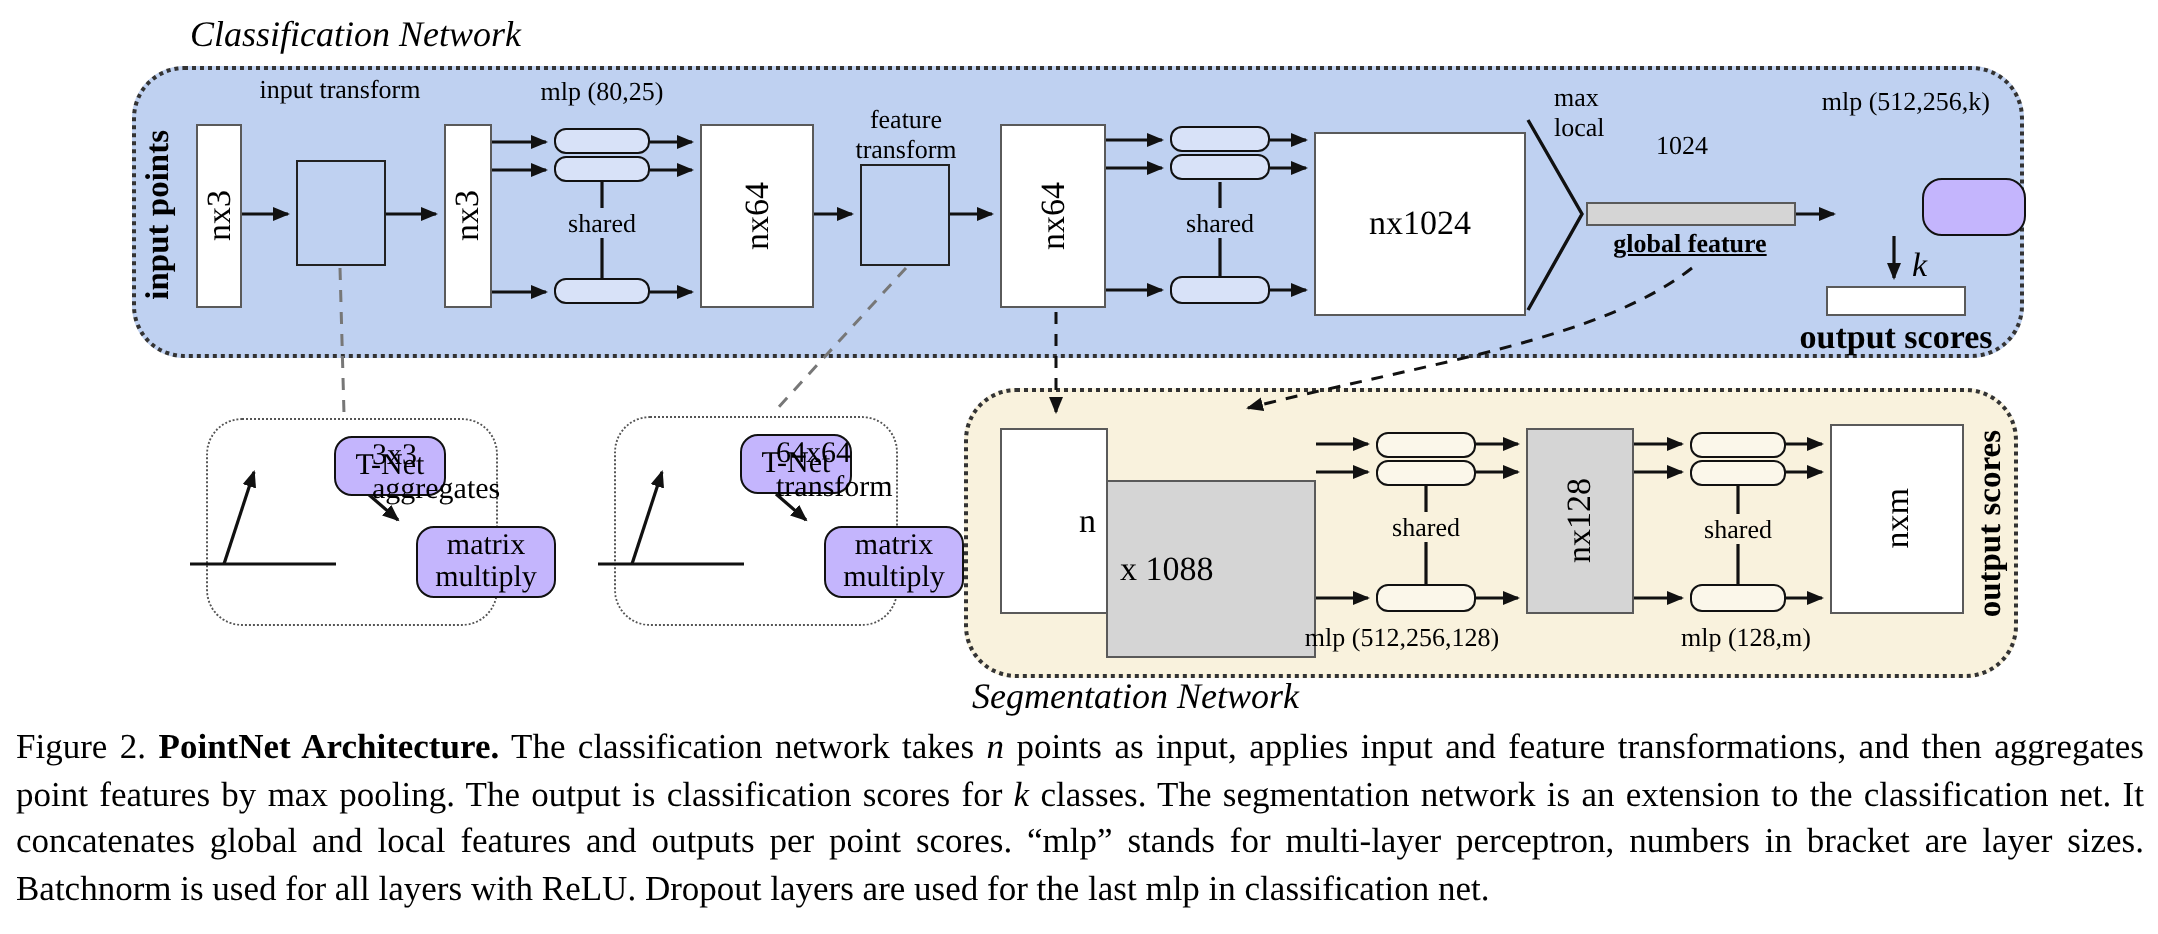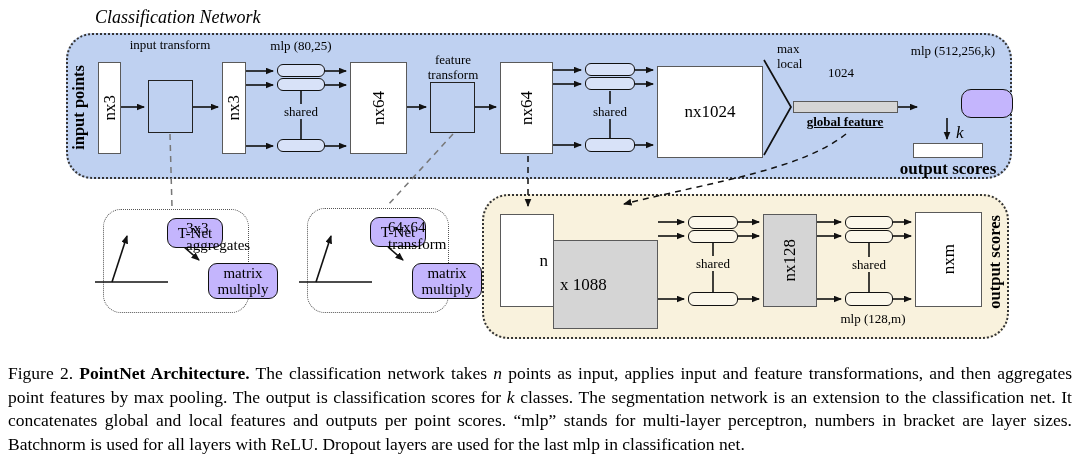--- a/index.html
+++ b/index.html
@@ -217,20 +217,21 @@
   <div class="box gray-fill" style="left:553px; top:228px; width:105px; height:89px; justify-content:flex-start; padding-left:6px;margin-top:12px;">
     <span>x 1088</span>
   </div>
 
   <div class="pill pill-cream" style="left:688px; top:216px; width:50px; height:13px;"></div>
   <div class="pill pill-cream" style="left:688px; top:230px; width:50px; height:13px;"></div>
   <div class="pill pill-cream" style="left:688px; top:292px; width:50px; height:14px;"></div>
   <div class="lbl" style="left:684px; top:257px; width:58px;">
     <span class="shared-mask mask-cream">shared</span>
   </div>
+  <div class="lbl" style="left:630px; top:312px; width:142px;">mlp (512,256,128)</div>
 
   <div class="box gray-fill" style="left:763px; top:214px; width:54px; height:93px;">
     <span class="v">nx128</span>
   </div>
 
   <div class="pill pill-cream" style="left:845px; top:216px; width:48px; height:13px;"></div>
   <div class="pill pill-cream" style="left:845px; top:230px; width:48px; height:13px;"></div>
   <div class="pill pill-cream" style="left:845px; top:292px; width:48px; height:14px;"></div>
   <div class="lbl" style="left:840px; top:258px; width:58px;">
     <span class="shared-mask mask-cream">shared</span>
@@ -238,16 +239,17 @@
   <div class="lbl" style="left:815px; top:312px; width:116px;">mlp (128,m)</div>
 
   <div class="box" style="left:915px; top:212px; width:67px; height:95px;">
     <span class="v">nxm</span>
   </div>
 
   <div class="vlabel" style="left:983px; top:213px; width:24px; height:98px;">
     <span class="v b" style="font-size:16.5px;">output scores</span>
   </div>
 
+  <div class="lbl i" style="left:486px; top:338px; font-size:18px;">Segmentation Network</div>
 
   <p id="caption"><span>Figure 2. </span><span style="font-weight: bold;">PointNet Architecture.</span><span> The classification network takes </span><span style="font-style: italic;">n</span><span> points as input, applies input and feature transformations, and then aggregates point features by max pooling. The output is classification scores for </span><span style="font-style: italic;">k</span><span> classes. The segmentation network is an extension to the classification net. It concatenates global and local features and outputs per point scores. “mlp” stands for multi-layer perceptron, numbers in bracket are layer sizes. Batchnorm is used for all layers with ReLU. Dropout layers are used for the last mlp in classification net.</span></p>
 
 </div>
 
 </body></html>

